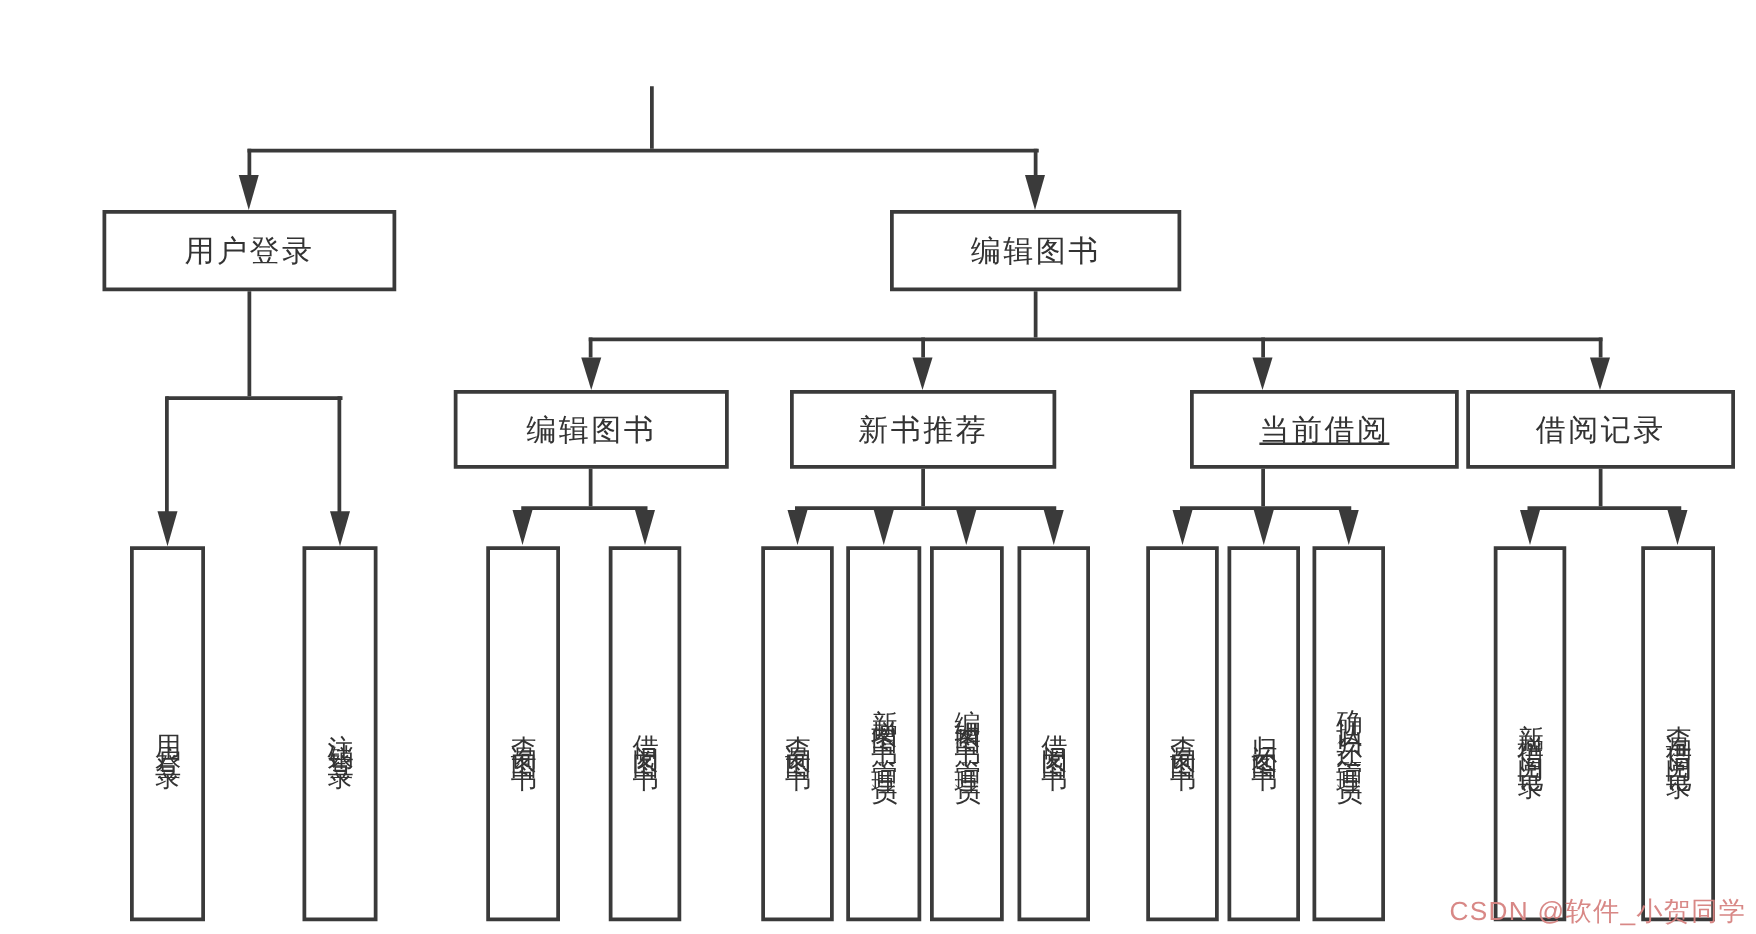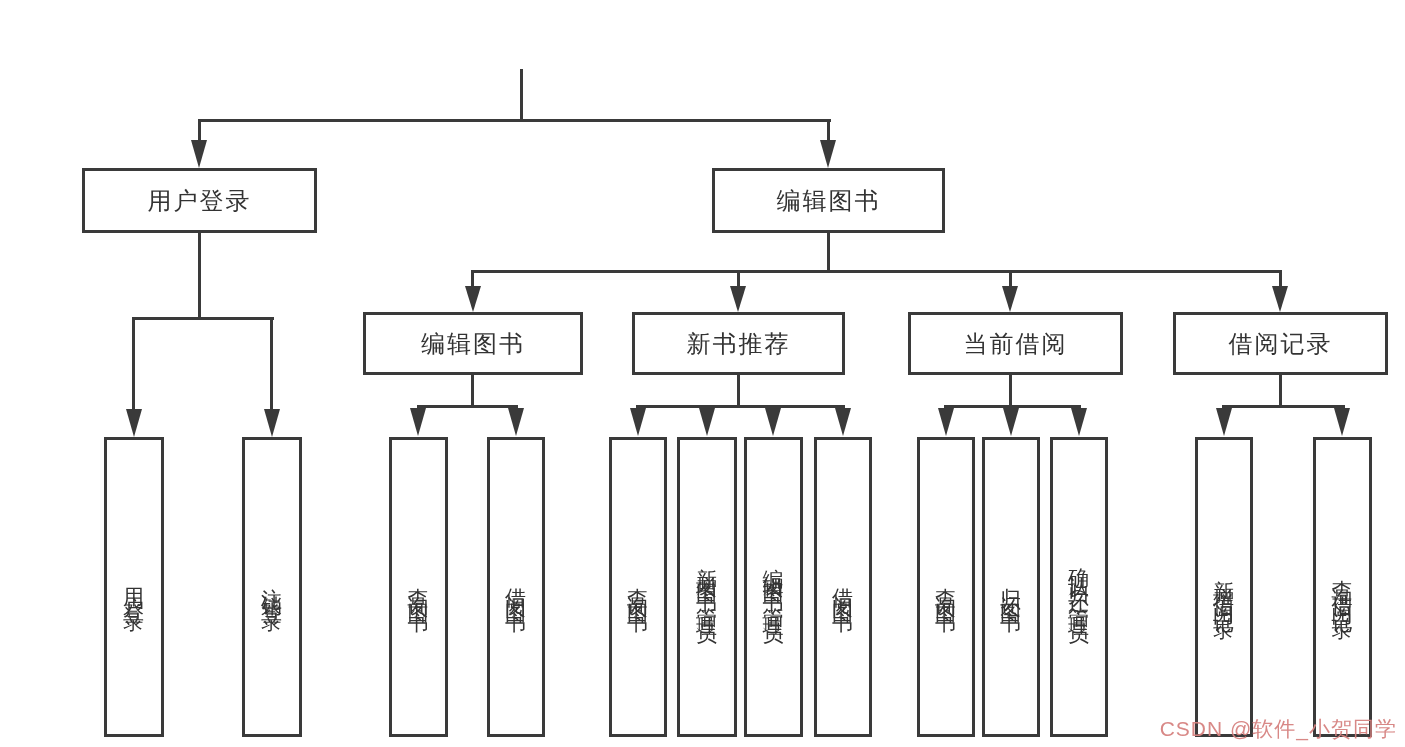--- a/index.html
+++ b/index.html
@@ -61,21 +61,21 @@
   <div class="arrow short" style="left:465px;top:286px;"></div>
   <div class="vline" style="left:737px;top:270px;height:16px;"></div>
   <div class="arrow short" style="left:730px;top:286px;"></div>
   <div class="vline" style="left:1009px;top:270px;height:16px;"></div>
   <div class="arrow short" style="left:1002px;top:286px;"></div>
   <div class="vline" style="left:1279px;top:270px;height:16px;"></div>
   <div class="arrow short" style="left:1272px;top:286px;"></div>
 
   <div class="box" style="left:363px;top:312px;width:220px;height:63px;">编辑图书</div>
   <div class="box" style="left:632px;top:312px;width:213px;height:63px;">新书推荐</div>
-  <div class="box" style="left:908px;top:312px;width:215px;height:63px;">当前借阅</div>
+  <div class="box" style="left:952px;top:312px;width:215px;height:63px;text-decoration:underline;">当前借阅</div>
   <div class="box" style="left:1173px;top:312px;width:215px;height:63px;">借阅记录</div>
 
   <div class="vline" style="left:471px;top:375px;height:30px;"></div>
   <div class="hline" style="left:417px;top:405px;width:101px;"></div>
   <div class="arrow" style="left:410px;top:408px;"></div>
   <div class="arrow" style="left:508px;top:408px;"></div>
 
   <div class="vline" style="left:737px;top:375px;height:30px;"></div>
   <div class="hline" style="left:636px;top:405px;width:209px;"></div>
   <div class="arrow" style="left:630px;top:408px;"></div>

